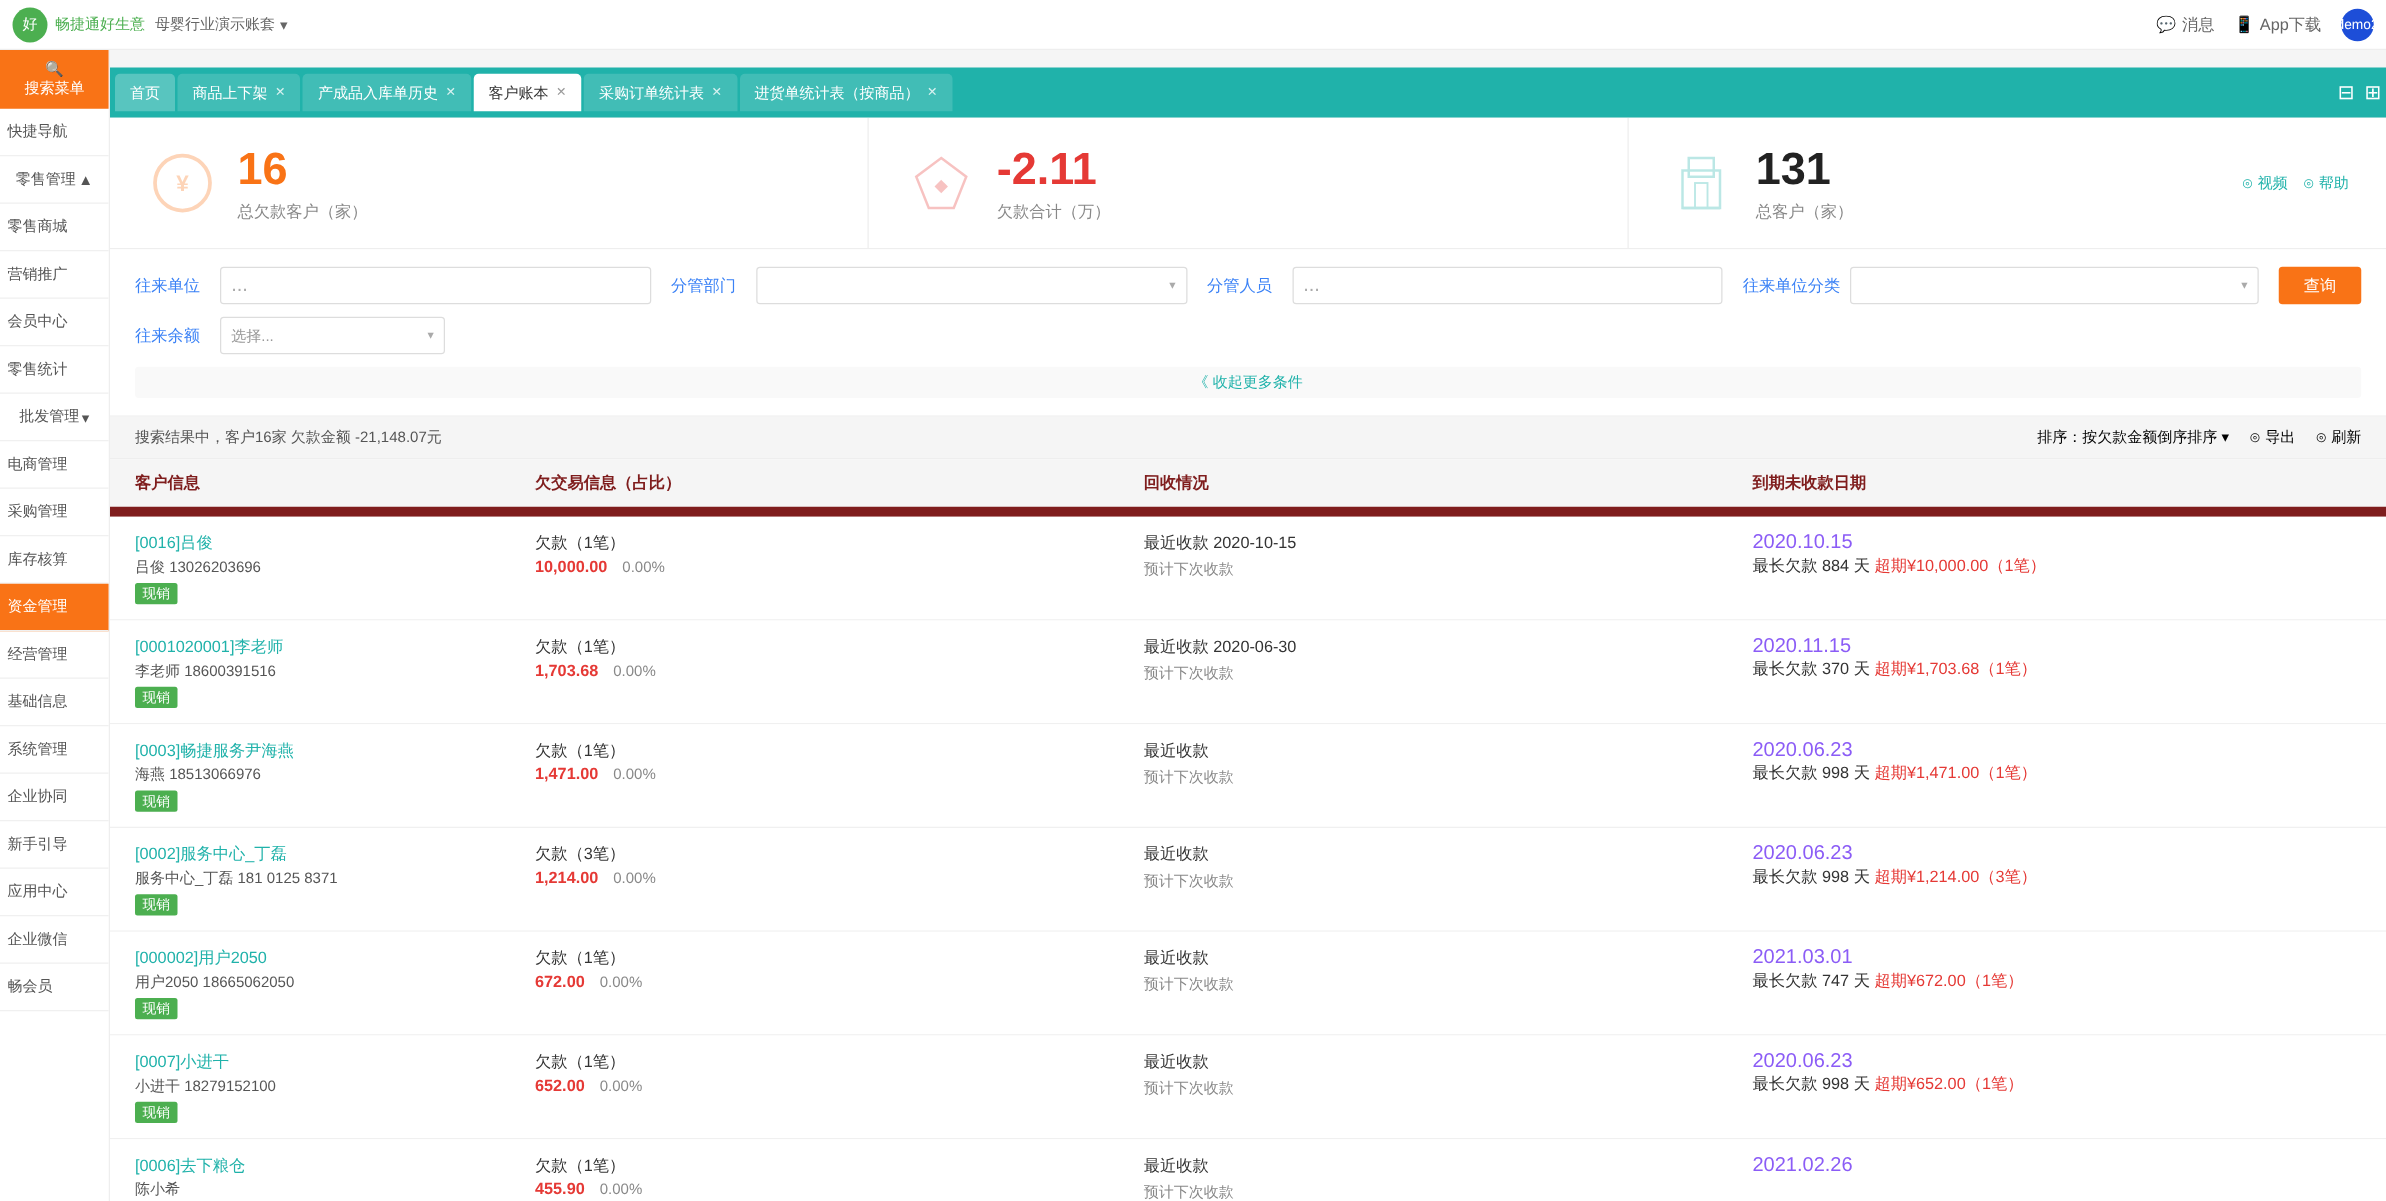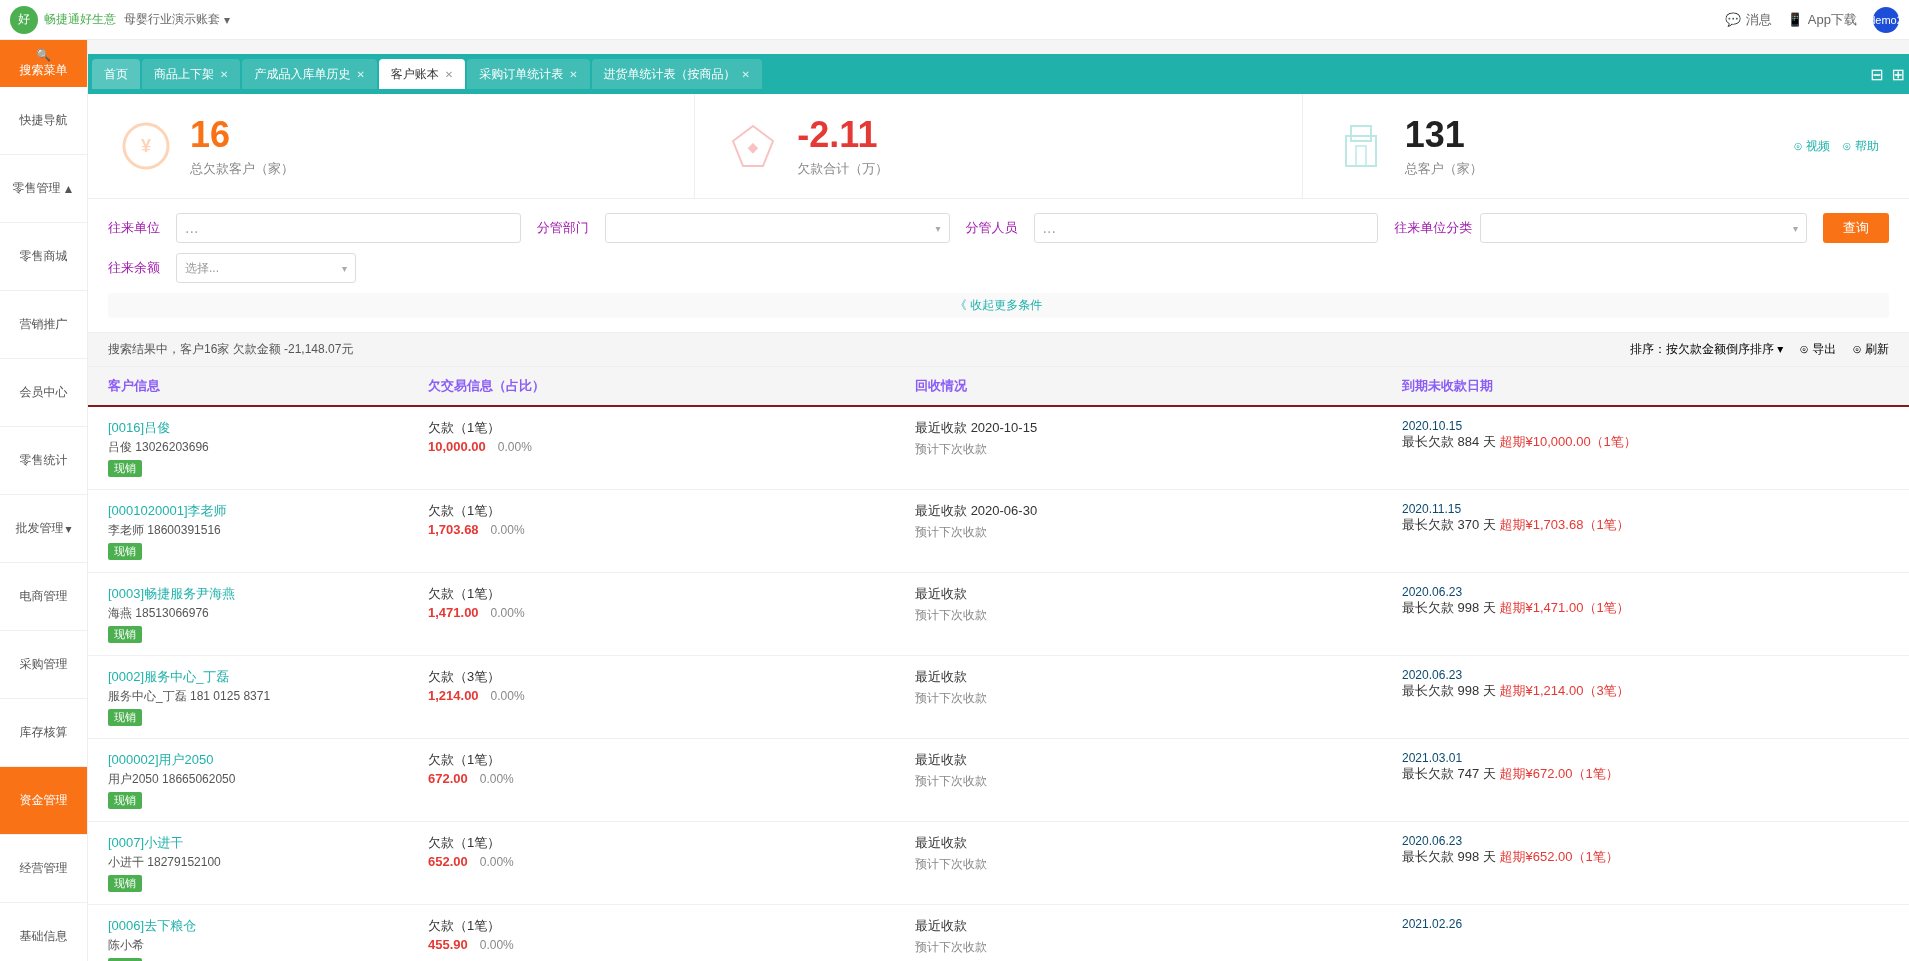--- a/index.html
+++ b/index.html
@@ -16,21 +16,21 @@
     .top-bar-right .msg { display: flex; align-items: center; gap: 4px; cursor: pointer; }
     .top-bar-right .app { display: flex; align-items: center; gap: 4px; cursor: pointer; }
     .avatar { width: 26px; height: 26px; border-radius: 50%; background: #1d4ed8; display: flex; align-items: center; justify-content: center; color: white; font-size: 11px; }
 
     
     .main-layout { display: flex; height: calc(100vh - 40px); }
 
     
     .sidebar { width: 88px; background: #fff; border-right: 1px solid #eee; display: flex; flex-direction: column; overflow-y: auto; }
     .sidebar-search { padding: 8px 6px; background: #f97316; color: white; text-align: center; font-size: 12px; cursor: pointer; }
-    .sidebar-item { padding: 25px 6px; text-align: center; font-size: 12px; color: #555; cursor: pointer; border-bottom: 1px solid #f0f0f0; }
+    .sidebar-item { padding: 10px 6px; font-size: 12px; color: #555; cursor: pointer; border-bottom: 1px solid #f0f0f0; }
     .sidebar-item.active { background: #f97316; color: white; }
     .sidebar-item.has-arrow { display: flex; align-items: center; justify-content: center; gap: 2px; }
 
     
     .content-area { flex: 1; display: flex; flex-direction: column; overflow: hidden; }
 
     
     .tab-bar { display: flex; align-items: center; background: #20b2aa; height: 40px; padding: 0 4px; gap: 2px; overflow-x: auto; margin-top: 14px; }
     .tab { display: flex; align-items: center; gap: 6px; padding: 0 12px; height: 30px; background: rgba(255,255,255,0.15); color: white; border-radius: 4px 4px 0 0; cursor: pointer; font-size: 12px; white-space: nowrap; }
     .tab.home { background: rgba(255,255,255,0.25); }
@@ -53,45 +53,45 @@
     .stat-value.red { color: #e53935; }
     .stat-value.orange { color: #f97316; }
     .stat-value.dark { color: #222; }
     .stat-label { font-size: 13px; color: #888; margin-top: 4px; }
     .stat-actions { margin-left: auto; display: flex; gap: 12px; align-items: center; font-size: 12px; color: #20b2aa; }
 
     
     .filter-area { background: white; padding: 14px 20px; border-bottom: 1px solid #eee; }
     .filter-row { display: flex; align-items: center; gap: 16px; margin-bottom: 10px; }
     .filter-group { display: flex; align-items: center; gap: 8px; flex: 1; }
-    .filter-label { font-size: 13px; color: #a21caf; white-space: nowrap; min-width: 60px; }
+    .filter-label { font-size: 13px; color: #3b82f6; white-space: nowrap; min-width: 60px; }
     .filter-input { flex: 1; height: 30px; border: 1px solid #ddd; border-radius: 3px; padding: 0 8px; font-size: 12px; display: flex; align-items: center; color: #333; background: white; cursor: text; }
     .filter-select { flex: 1; height: 30px; border: 1px solid #ddd; border-radius: 3px; padding: 0 8px; font-size: 12px; display: flex; align-items: center; justify-content: space-between; color: #999; background: white; cursor: pointer; }
     .filter-dots { color: #aaa; font-size: 16px; }
     .filter-arrow { color: #aaa; font-size: 10px; }
     .query-btn { background: #f97316; color: white; border: none; border-radius: 3px; padding: 6px 20px; font-size: 13px; cursor: pointer; white-space: nowrap; }
     .collapse-row { text-align: center; color: #20b2aa; font-size: 12px; cursor: pointer; margin-top: 4px; background: #f9f9f9; padding: 4px; border-radius: 3px; }
 
     
     .results-bar { display: flex; align-items: center; justify-content: space-between; padding: 8px 20px; background: #f5f5f5; border-bottom: 1px solid #eee; font-size: 12px; }
     .results-info { color: #555; }
     .results-actions { display: flex; align-items: center; gap: 16px; color: #555; font-size: 12px; }
     .results-actions span { cursor: pointer; color: #000000; }
 
     
     .table-container { background: white; margin: 0; }
-    .table-header { display: grid; grid-template-columns: 320px 1fr 1fr 1fr; background: #f5f5f5; border-bottom: 2px solid #7f1d1d; padding: 10px 20px; font-size: 13px; font-weight: bold; color: #8b5cf6; }
+    .table-header { display: grid; grid-template-columns: 320px 1fr 1fr 1fr; background: #f5f5f5; border-bottom: 8px solid #7f1d1d; padding: 10px 20px; font-size: 13px; font-weight: bold; color: #7f1d1d; }
     .table-row { display: grid; grid-template-columns: 320px 1fr 1fr 1fr; border-bottom: 1px solid #f0f0f0; padding: 12px 20px; background: white; }
     .customer-info .cust-id { color: #20b2aa; cursor: pointer; font-size: 13px; }
     .customer-info .cust-name { color: #555; font-size: 12px; margin-top: 2px; }
     .customer-info .cust-tag { display: inline-block; background: #4CAF50; color: white; font-size: 11px; padding: 1px 6px; border-radius: 2px; margin-top: 4px; }
     .debt-cell { display: flex; flex-direction: column; gap: 2px; }
     .debt-row-inner { display: flex; align-items: baseline; gap: 12px; }
     .recovery-info .rec-next { color: #888; font-size: 12px; margin-top: 4px; }
-    .due-info .due-date { color: #0c4a6e; font-size: 12px; }
+    .due-info .due-date { color: #8b5cf6; font-size: 16px; }
     .overdue-link { color: #e53935; cursor: pointer; }
 
     
     ::-webkit-scrollbar { width: 6px; height: 6px; }
     ::-webkit-scrollbar-track { background: #f1f1f1; }
     ::-webkit-scrollbar-thumb { background: #ccc; border-radius: 3px; }
   </style>
 </head>
 <body>
 

